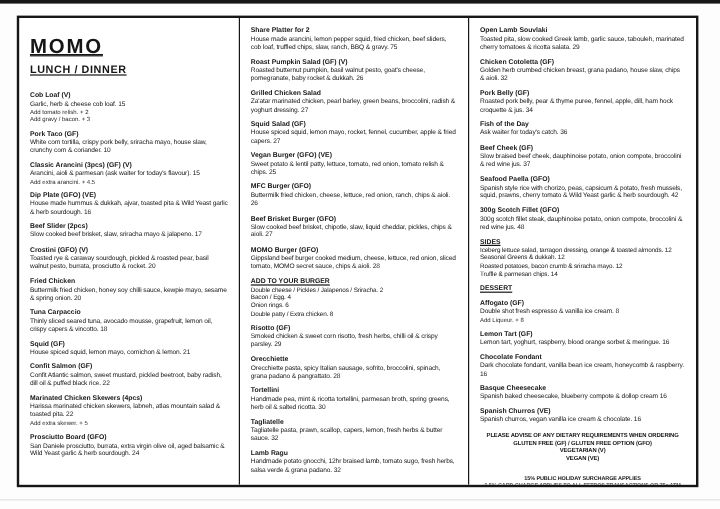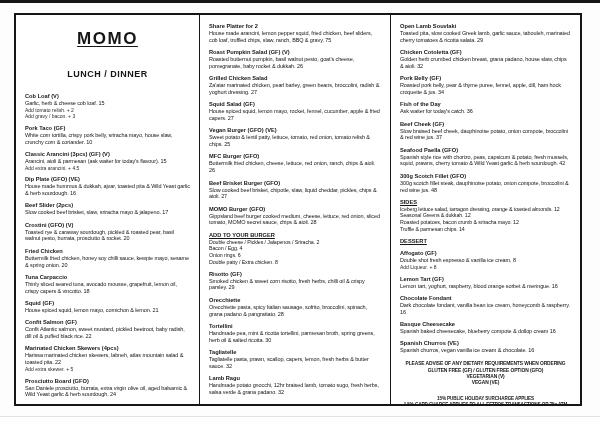--- a/index.html
+++ b/index.html
@@ -20,27 +20,27 @@
     background:#ffffff;
     border:2px solid #161616;
     display:flex;
     overflow:hidden;
   }
   .col { height:100%; overflow:hidden; padding:8px 9px 4px 9px; }
   .col-1 { width:184px; border-right:1px solid #161616; }
   .col-2 { width:191px; border-right:1px solid #161616; }
   .col-3 { width:189px; }
 
-  .brand { text-align:center; margin:6px 0 14px 0; }
+  .brand { margin:6px 0 14px 0;text-decoration:underline; }
   .brand-title {
     font-size:17px; font-weight:bold; letter-spacing:1.5px;
     text-decoration:underline; text-underline-offset:2px;
   }
   .brand-est { font-size:8.5px; font-weight:bold; margin-top:4px; }
-  .brand-meal { font-size:9px; font-weight:bold; margin-top:20px; letter-spacing:0.5px; }
+  .brand-meal { font-size:9px; font-weight:bold; margin-top:4px; letter-spacing:0.5px; }
 
   .item { margin-bottom:5.5px; }
   .item-title { font-size:5.7px; font-weight:bold; line-height:7px; white-space:nowrap; }
   .item-title.u { text-decoration:underline; }
   .item-desc { font-size:5.5px; line-height:6.8px; letter-spacing:-0.1px; }
   .item-line { font-size:5.3px; line-height:6.6px; letter-spacing:-0.1px; }
   .item-extra { font-size:5px; line-height:6.2px; color:#2a2a2a; }
 
   .footer { margin-top:7px; }
   .footer-block { text-align:center; margin-bottom:9px; }

